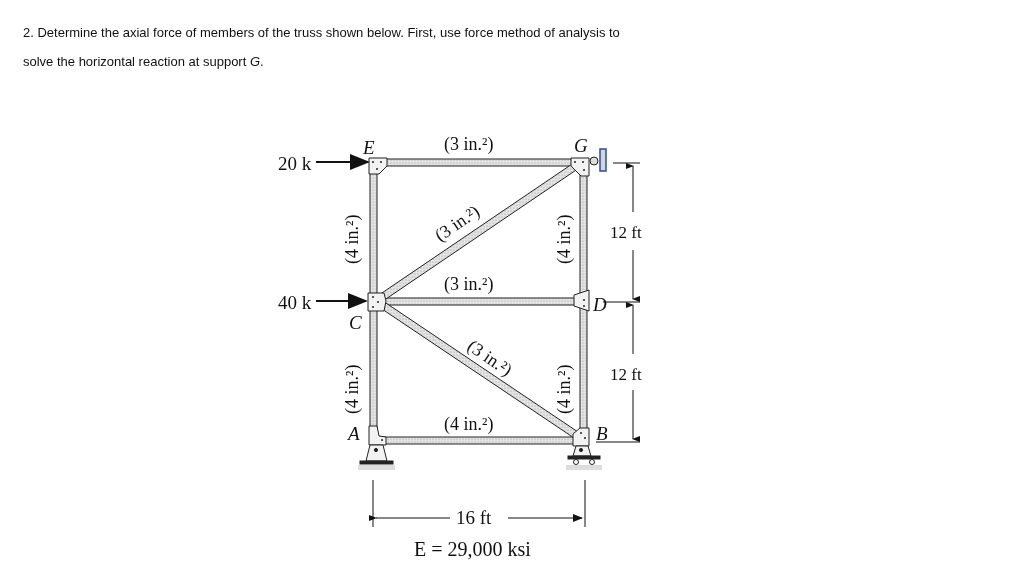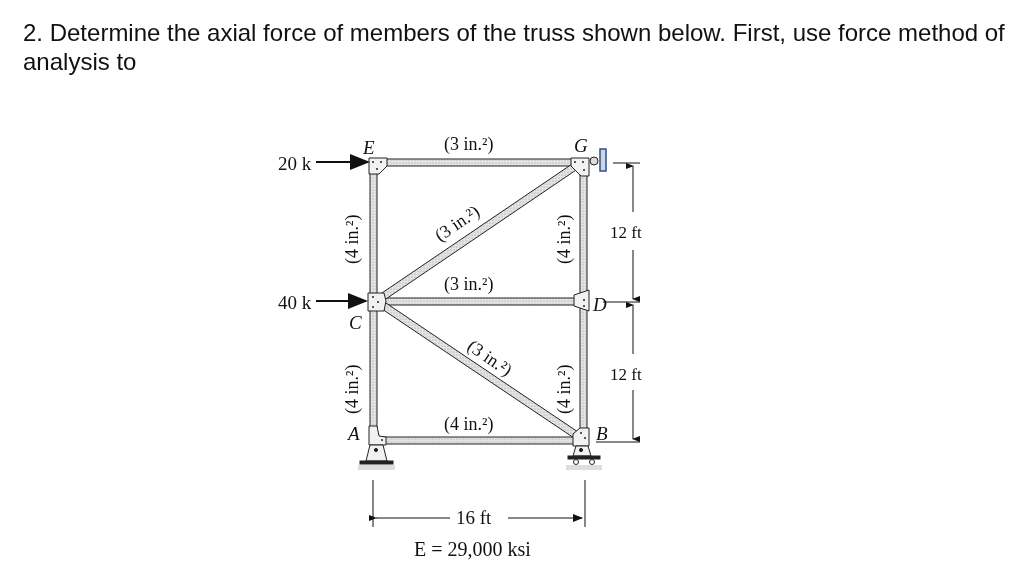--- a/index.html
+++ b/index.html
@@ -1,29 +1,30 @@
 <!DOCTYPE html>
 <html><head>
   <meta charset="utf-8">
   <style>
     html, body { margin: 0; padding: 0; background: #ffffff; }
     body { width: 1024px; height: 586px; position: relative; overflow: hidden; }
     .problem {
       position: absolute; left: 23px; top: 18px; width: 990px;
-      font-family: "Liberation Sans", sans-serif; font-size: 24px; line-height: 29px; color: #111;
+      font-family: "Liberation Sans", sans-serif; font-size: 13px; line-height: 29px; color: #111;
     }
     .problem .it { font-style: italic; }
     svg { position: absolute; left: 0; top: 0; }
     .serif { font-family: "Liberation Serif", serif; fill: #111; }
   </style>
 </head>
 <body>
 
 <div class="problem">
   <div><span>2.</span> <span>Determine the axial force of members of the truss shown below. First, use force method of analysis to</span></div>
+  <div><span>solve the horizontal reaction at support </span><span class="it">G</span><span>.</span></div>
 </div>
 
 <svg width="1024" height="586" viewBox="0 0 1024 586">
   <defs>
     <pattern id="dots" width="3" height="3" patternUnits="userSpaceOnUse">
       <rect width="3" height="3" fill="#e4e4e4"></rect>
       <circle cx="1" cy="1" r="0.6" fill="#9a9a9a"></circle>
     </pattern>
     <marker id="arrowR" markerWidth="10" markerHeight="8" refX="9" refY="4" orient="auto">
       <path d="M0,0 L10,4 L0,8 Z" fill="#111"></path>

